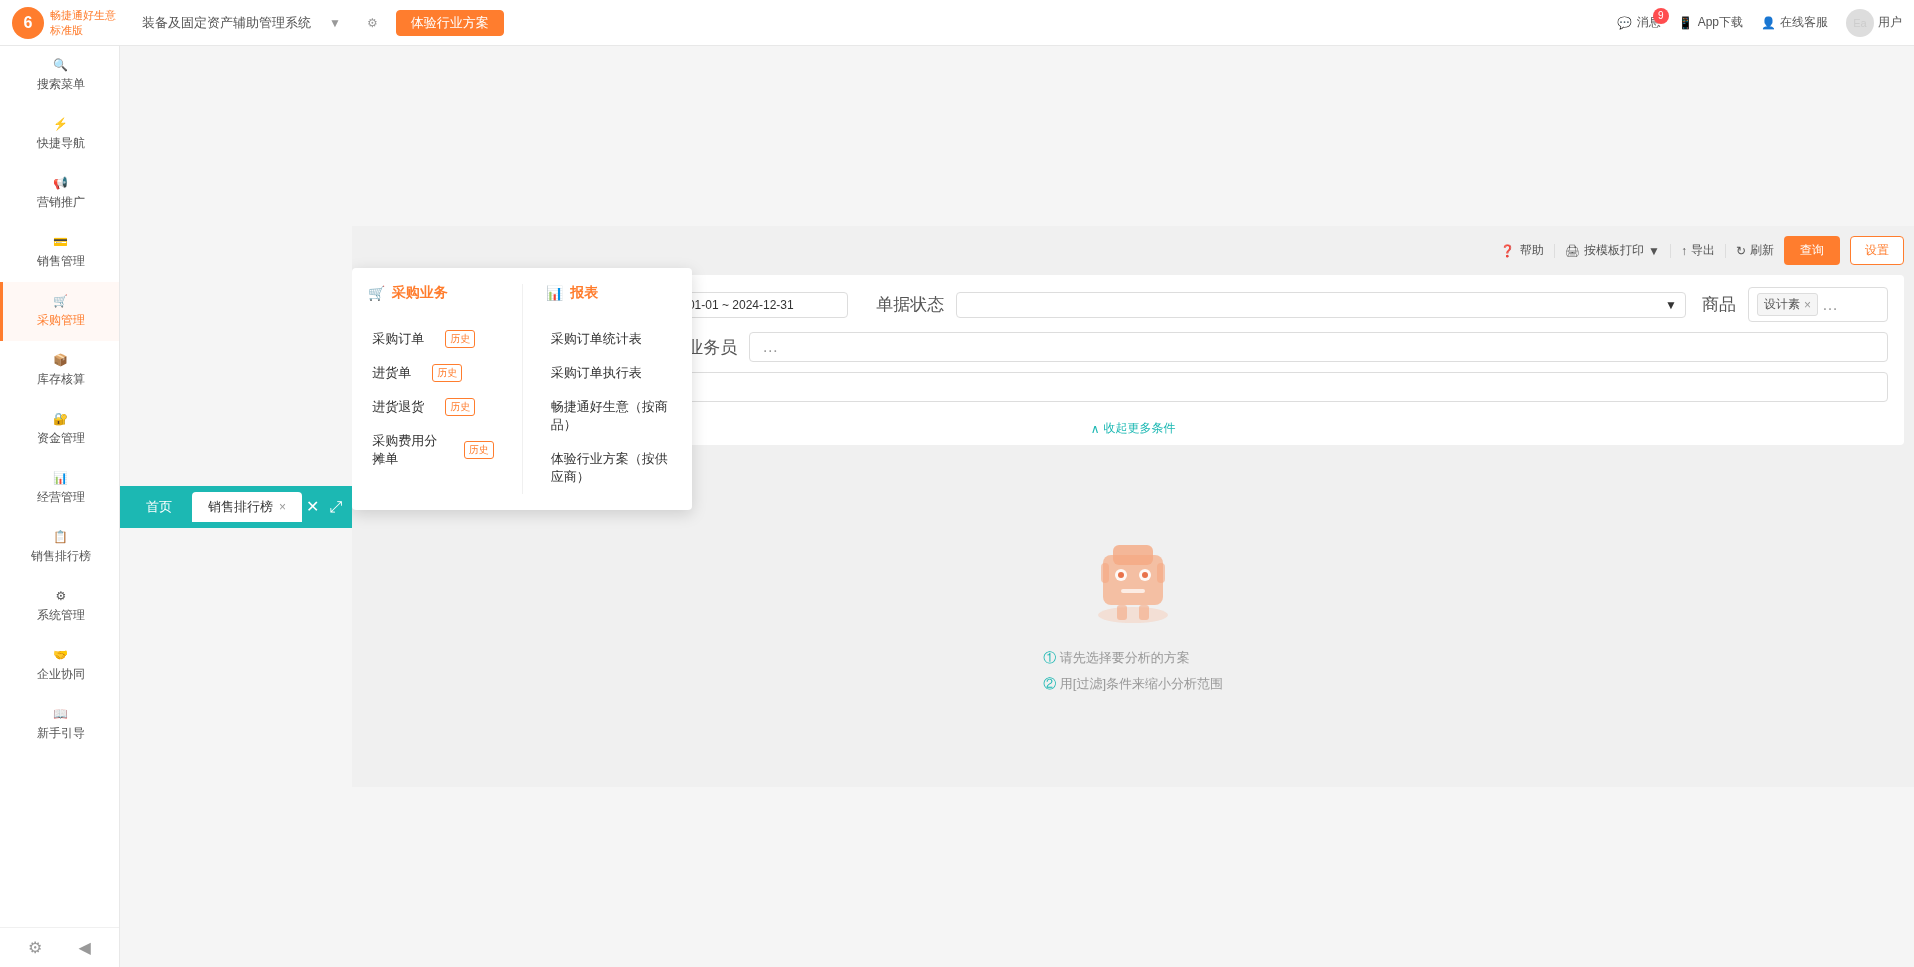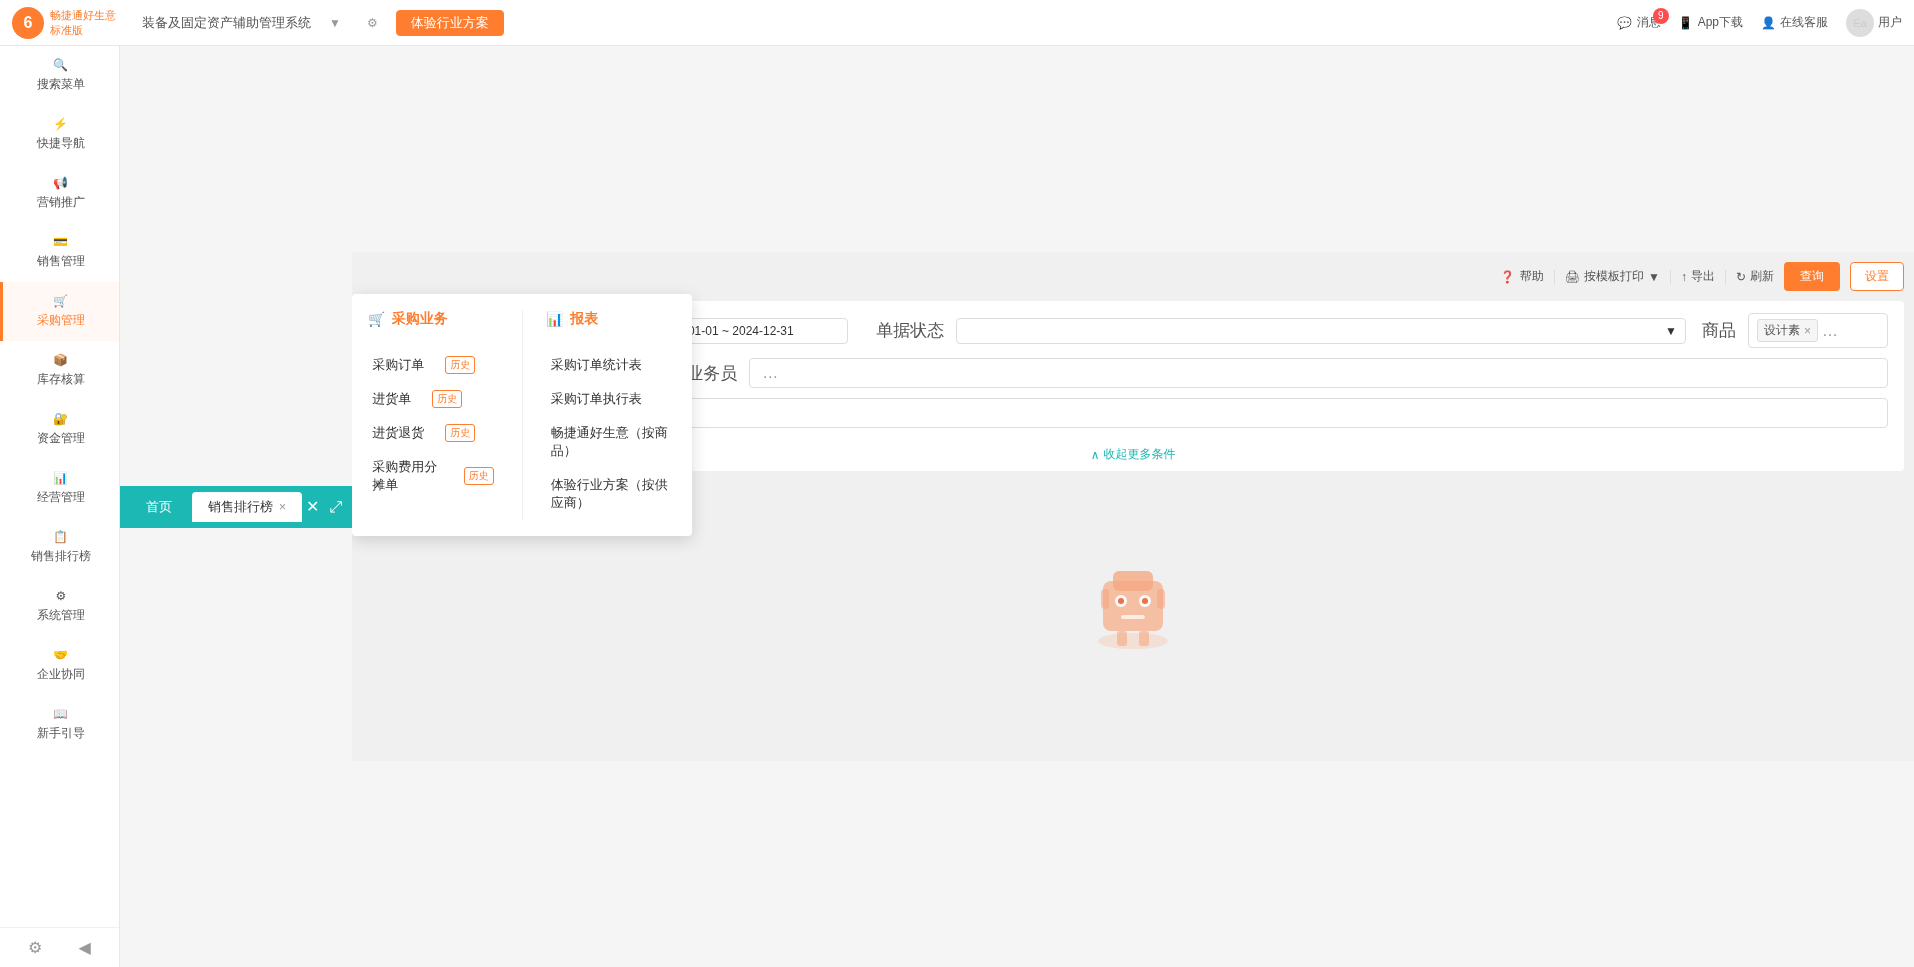--- a/index.html
+++ b/index.html
@@ -279,20 +279,30 @@
           <circle cx="48" cy="50" r="6" fill="#fff" opacity="0.9"></circle>
           <circle cx="72" cy="50" r="6" fill="#fff" opacity="0.9"></circle>
           <circle cx="48" cy="50" r="3" fill="#e8724a"></circle>
           <circle cx="72" cy="50" r="3" fill="#e8724a"></circle>
           <rect x="48" y="64" width="24" height="4" rx="2" fill="#fff" opacity="0.7"></rect>
           <rect x="28" y="38" width="8" height="20" rx="4" fill="#f5a982" opacity="0.6"></rect>
           <rect x="84" y="38" width="8" height="20" rx="4" fill="#f5a982" opacity="0.6"></rect>
           <rect x="44" y="80" width="10" height="15" rx="3" fill="#f5a982" opacity="0.6"></rect>
           <rect x="66" y="80" width="10" height="15" rx="3" fill="#f5a982" opacity="0.6"></rect>
         </svg>
+        <div class="empty-tips">
+          <div>
+            <span style="color:#1cb8b3;">①</span>
+            <span>请先选择要分析的方案</span>
+          </div>
+          <div>
+            <span style="color:#1cb8b3;">②</span>
+            <span>用[过滤]条件来缩小分析范围</span>
+          </div>
+        </div>
       </div>
 
       <div style="position:absolute;top:0;left:0;">
         <div class="dropdown-menu">
 
           <div class="dropdown-col">
             <div class="dropdown-col-title">
               <span>🛒</span>
               <span>采购业务</span>
             </div>

